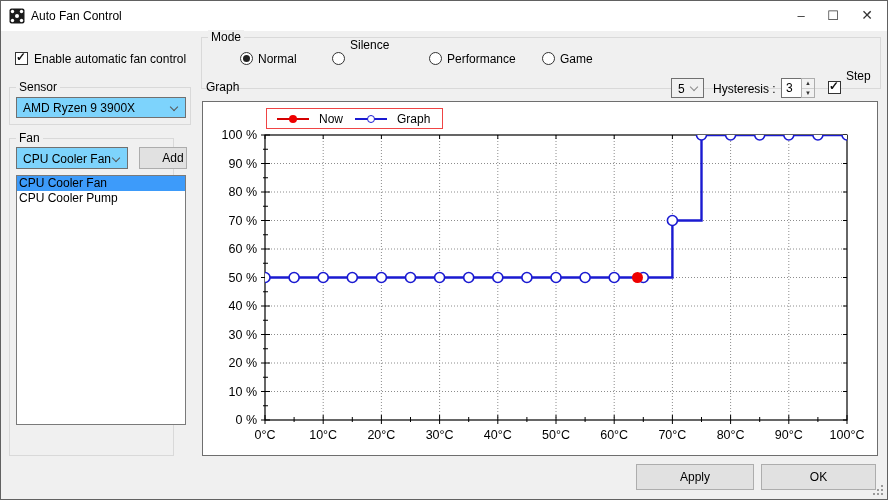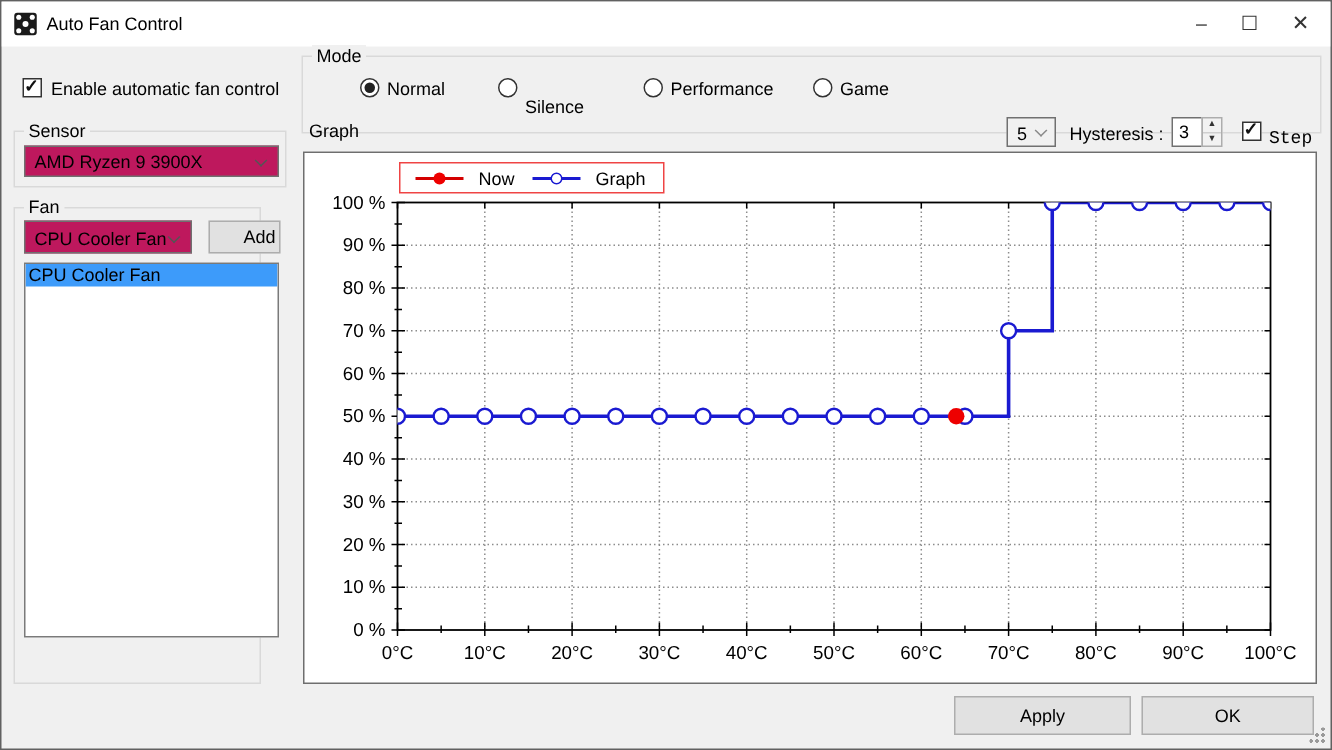--- a/index.html
+++ b/index.html
@@ -16,21 +16,21 @@
   .cap-btn.close { right:4px; font-size:14px; }
 
   
   .groupbox { position:absolute; border:1px solid #d9d9d9; }
   .groupbox > .gb-label { position:absolute; top:-8px; left:6px; background:#f0f0f0; padding:0 3px; font-size:12px; }
   .checkbox { position:absolute; width:13px; height:13px; background:#fff; border:1px solid #333; }
   .checkbox .mark { position:absolute; left:0px; top:-3px; font-size:12px; font-weight:bold; color:#111; }
   .cb-label { position:absolute; font-size:12px; }
   .radio { position:absolute; width:13px; height:13px; border:1px solid #333; border-radius:50%; background:#fff; }
   .radio.sel::after { content:""; position:absolute; left:2px; top:2px; width:7px; height:7px; border-radius:50%; background:#222; }
-  .combo { position:absolute; background:#be185d; border:1px solid #707070; }
+  .combo { position:absolute; background:#7dd3fc; border:1px solid #707070; }
   .combo .val { position:absolute; left:6px; top:3px; font-size:12px; white-space:nowrap; }
   .chev { position:absolute; right:8px; top:6px; width:6px; height:6px; border-right:1.4px solid #555; border-bottom:1.4px solid #555; transform:rotate(45deg); }
   .btn { position:absolute; background:#e1e1e1; border:1px solid #adadad; text-align:center; font-size:12px; cursor:default; }
   .listbox { position:absolute; background:#fff; border:1px solid #7a7a7a; overflow:hidden; }
   .listitem { height:15px; line-height:15px; padding:0 2px; white-space:nowrap; }
   .listitem.sel { background:#3d9bfa; }
   .spinval { position:absolute; background:#fff; border:1px solid #707070; text-align:left; padding:2px 0 0 4px; }
   .spinbtns { position:absolute; width:14px; border:1px solid #adadad; background:#f2f2f2; }
   .spinbtns div { height:9px; line-height:9px; text-align:center; font-size:6px; color:#333; }
   .spinbtns div + div { border-top:1px solid #cfcfcf; }
@@ -87,29 +87,30 @@
 
   <div class="groupbox" style="left:8px; top:137px; width:165px; height:318px;">
     <span class="gb-label">Fan</span>
     <div class="combo" style="left:6px; top:8px; width:112px; height:22px;">
       <span class="val" style="top:4px;">CPU Cooler Fan</span>
       <span class="chev" style="top:7px;"></span>
     </div>
     <div class="btn" style="left:129px; top:8px; width:48px; height:22px; line-height:21px;padding-left:20px;">Add</div>
     <div class="listbox" style="left:6px; top:36px; width:170px; height:250px;">
       <div class="listitem sel">CPU Cooler Fan</div>
+      <div class="listitem">CPU Cooler Pump</div>
     </div>
   </div>
 
   <div class="groupbox" style="left:200px; top:36px; width:680px; height:52px;">
     <span class="gb-label">Mode</span>
     <div class="radio sel" style="left:38px; top:14px;"></div>
     <span class="cb-label" style="left:56px; top:14px;">Normal</span>
     <div class="radio" style="left:130px; top:14px;"></div>
-    <span class="cb-label" style="left:148px; top:26px;">Silence</span>
+    <span class="cb-label" style="left:148px; top:0;">Silence</span>
     <div class="radio" style="left:227px; top:14px;"></div>
     <span class="cb-label" style="left:245px; top:14px;">Performance</span>
     <div class="radio" style="left:340px; top:14px;"></div>
     <span class="cb-label" style="left:358px; top:14px;text-align:right;">Game</span>
   </div>
 
   <span class="cb-label" style="left:205px; top:79px;">Graph</span>
   <span class="cb-label" style="left:634px; top:81px;margin-top:32px;">Unit :</span>
   <div class="combo" style="left:670px; top:77px; width:33px; height:20px; background:#f1f1f1;">
     <span class="val">5</span>
@@ -117,21 +118,21 @@
   </div>
   <span class="cb-label" style="left:712px; top:81px;">Hysteresis :</span>
   <div class="spinval" style="left:780px; top:77px; width:21px; height:20px;">3</div>
   <div class="spinbtns" style="left:800px; top:77px; height:20px;">
     <div>▲</div>
     <div>▼</div>
   </div>
   <div class="checkbox" style="left:827px; top:80px;">
     <span class="mark">✓</span>
   </div>
-  <span class="cb-label" style="left:845px; top:84px;font-family:Liberation Mono, monospace;">Step</span>
+  <span class="cb-label" style="left:845px; top:68px;">Step</span>
 
   <div class="chartpanel">
     <svg id="chartsvg" width="674" height="353">
         <line x1="120.2" y1="33" x2="120.2" y2="318" stroke="#8c8c8c" stroke-width="1" stroke-dasharray="1 2"></line>
         <line x1="178.4" y1="33" x2="178.4" y2="318" stroke="#8c8c8c" stroke-width="1" stroke-dasharray="1 2"></line>
         <line x1="236.6" y1="33" x2="236.6" y2="318" stroke="#8c8c8c" stroke-width="1" stroke-dasharray="1 2"></line>
         <line x1="294.8" y1="33" x2="294.8" y2="318" stroke="#8c8c8c" stroke-width="1" stroke-dasharray="1 2"></line>
         <line x1="353" y1="33" x2="353" y2="318" stroke="#8c8c8c" stroke-width="1" stroke-dasharray="1 2"></line>
         <line x1="411.2" y1="33" x2="411.2" y2="318" stroke="#8c8c8c" stroke-width="1" stroke-dasharray="1 2"></line>
         <line x1="469.4" y1="33" x2="469.4" y2="318" stroke="#8c8c8c" stroke-width="1" stroke-dasharray="1 2"></line>

